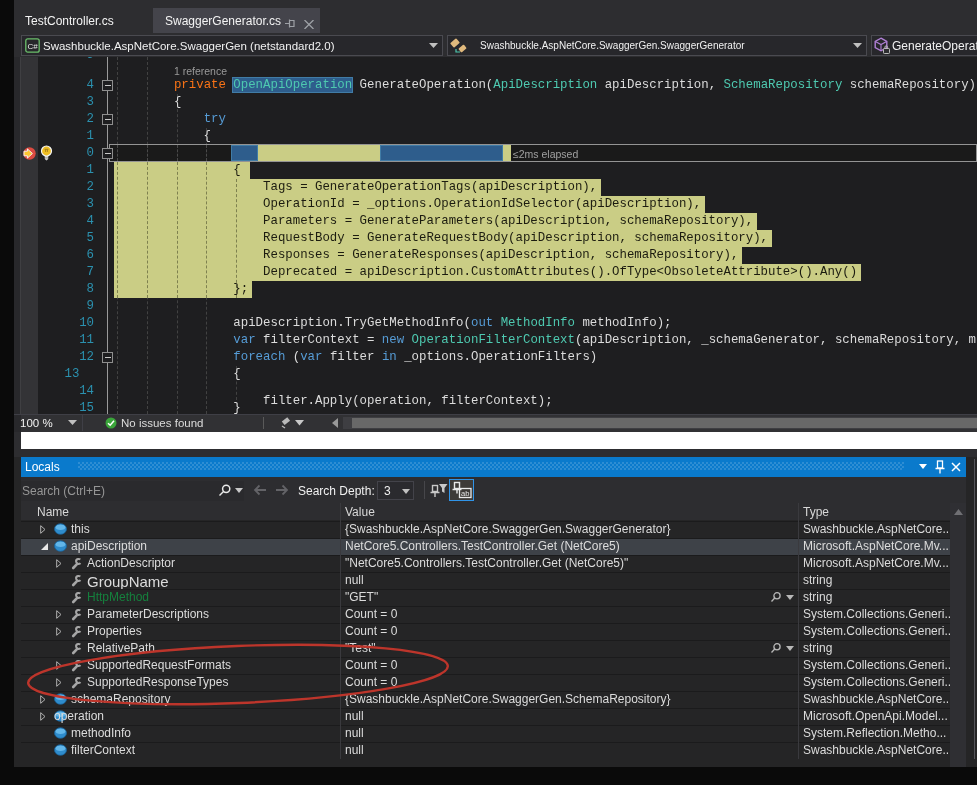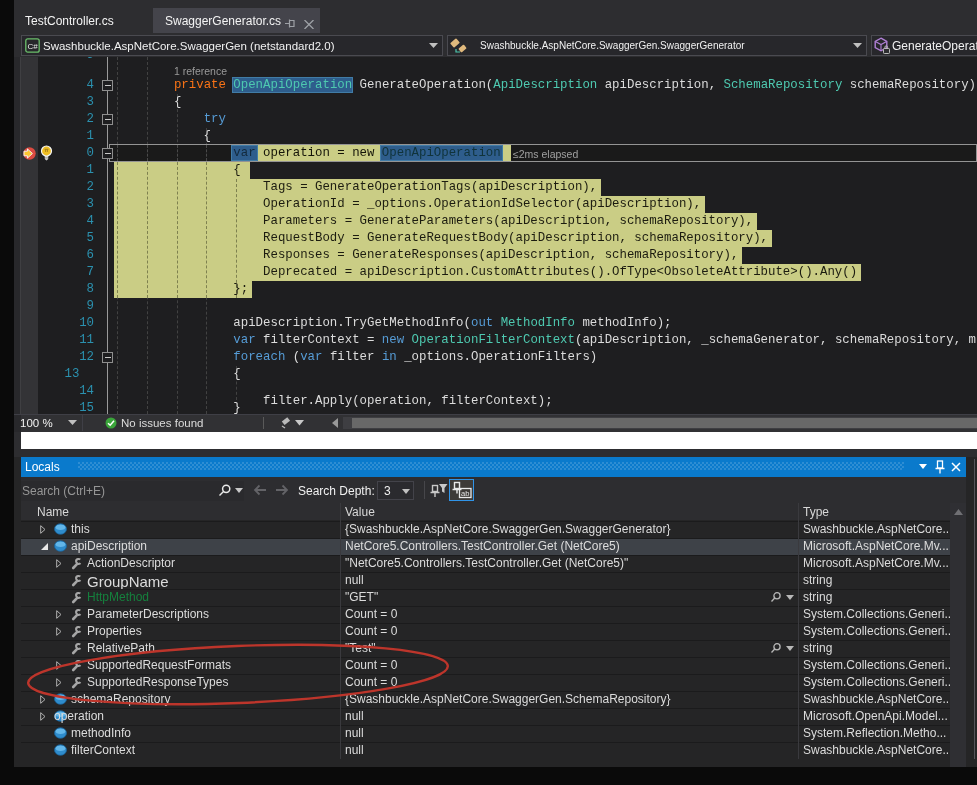--- a/index.html
+++ b/index.html
@@ -112,21 +112,20 @@
 <div class="a mono" style="left:114.5px;top:336px;color:#dcdcdc">                    filter.Apply(operation, filterContext);</div>
 <div class="a mono" style="left:114.5px;top:342.5px;color:#dcdcdc">                }</div>
 <div class="a" style="left:109px;top:87.0px;width:868px;height:17.5px;background:#1a1a1a;border:1px solid #949494"></div>
 <div class="a" style="left:117.3px;top:87.5px;width:0;height:16px;border-left:1px dashed #4a4a4a"></div>
 <div class="a" style="left:147.0px;top:87.5px;width:0;height:16px;border-left:1px dashed #4a4a4a"></div>
 <div class="a" style="left:176.7px;top:87.5px;width:0;height:16px;border-left:1px dashed #4a4a4a"></div>
 <div class="a" style="left:206.4px;top:87.5px;width:0;height:16px;border-left:1px dashed #4a4a4a"></div>
 <div class="a" style="left:233.4px;top:88.0px;width:277.6px;height:16px;background:#cacd85"></div>
 <div class="a" style="left:230.9px;top:88.0px;width:27.3px;height:16px;background:#2e5d8c;box-shadow:inset 0 0 0 1px #417ca6"></div>
 <div class="a" style="left:380.0px;top:88.0px;width:122.9px;height:16px;background:#2e5d8c;box-shadow:inset 0 0 0 1px #417ca6"></div>
-<div class="a mono" style="left:114.5px;top:87.5px;color:#141408">                <span style="color:#132a3d">var</span> operation = new <span style="color:#10333a">OpenApiOperation</span></div>
 <div class="a" style="left:513px;top:90.5px;font-size:10.5px;color:#a0a0a0;white-space:pre">≤2ms elapsed</div>
 <div class="a" style="left:102px;top:22.5px;width:11px;height:11px;background:#1e1e20;border:1px solid #8e8e8e"></div>
 <div class="a" style="left:104.5px;top:27.5px;width:6px;height:1px;background:#c8c8c8"></div>
 <div class="a" style="left:102px;top:56.5px;width:11px;height:11px;background:#1e1e20;border:1px solid #8e8e8e"></div>
 <div class="a" style="left:104.5px;top:61.5px;width:6px;height:1px;background:#c8c8c8"></div>
 <div class="a" style="left:102px;top:90.5px;width:11px;height:11px;background:#1e1e20;border:1px solid #8e8e8e"></div>
 <div class="a" style="left:104.5px;top:95.5px;width:6px;height:1px;background:#c8c8c8"></div>
 <div class="a" style="left:102px;top:294.5px;width:11px;height:11px;background:#1e1e20;border:1px solid #8e8e8e"></div>
 <div class="a" style="left:104.5px;top:299.5px;width:6px;height:1px;background:#c8c8c8"></div>
 <svg class="a" style="left:23px;top:90px" width="13" height="13" viewBox="0 0 13 13">

